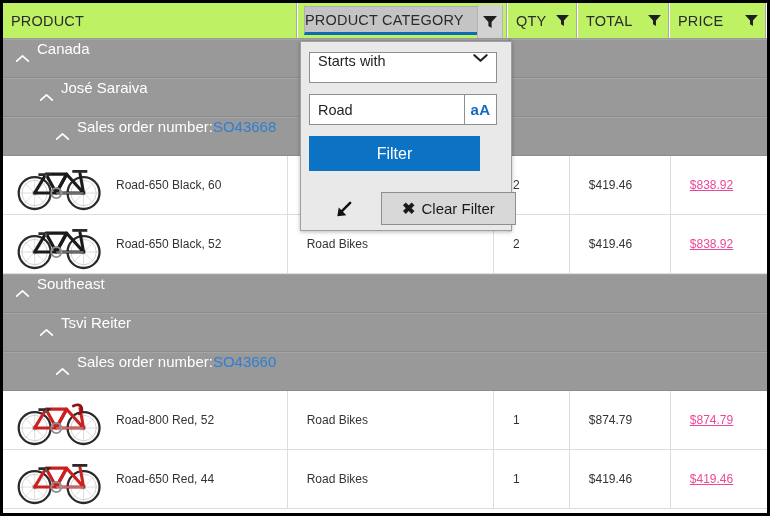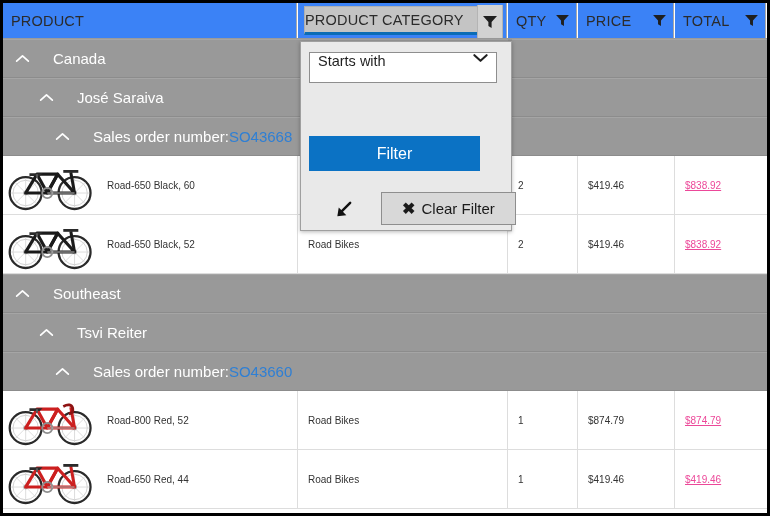--- a/index.html
+++ b/index.html
@@ -32,21 +32,21 @@
     display: flex;
     align-items: stretch;
     box-sizing: border-box;
     border-bottom: 1px solid #9a9a9a;
   }
   .hcell {
     position: relative;
     display: flex;
     align-items: center;
     box-sizing: border-box;
-    background: #3b82f6;
+    background: #bef264;
     color: #2b2b2b;
     font-size: 14.5px;
     letter-spacing: .2px;
     padding: 0 8px;
     border-right: 1px solid #ffffff;
     box-shadow: inset -2px 0 0 -1px #a8a8a8;
     overflow: hidden;
   }
   .hcell .htext { white-space: nowrap; }
 
@@ -95,25 +95,23 @@
   }
 
   
   .group-row {
     position: relative;
     box-sizing: border-box;
     background: #999999;
     color: #ffffff;
     height: 39px;
     display: flex;
-    align-items: center;
     border-bottom: 1px solid #8c8c8c;
     border-top: 1px solid #a5a5a5;
     font-size: 15px;
-    gap: 16px;
   }
   .group-row.lvl0 { padding-left: 10px; }
   .group-row.lvl1 { padding-left: 34px; }
   .group-row.lvl2 { padding-left: 50px; }
   .group-row .chev {
     width: 18px;
     flex: 0 0 18px;
     display: flex;
     align-items: center;
     justify-content: center;
@@ -129,26 +127,27 @@
     display: flex;
     height: 59px;
     box-sizing: border-box;
     background: #ffffff;
     border-bottom: 1px solid #dddddd;
   }
   .cell {
     box-sizing: border-box;
     display: flex;
     align-items: center;
-    font-size: 10px;
+    font-size: 12px;
     color: #333333;
     padding: 0 10px;
     border-right: 1px solid #dddddd;
     overflow: hidden;
     white-space: nowrap;
+    margin-left: 9px;
   }
   .cell.c-product  { width: 295px; padding: 0 0 0 2px; gap: 8px; }
   .cell.c-category { width: 210px; }
   .cell.c-qty      { width: 70px;  }
   .cell.c-price    { width: 97px;  }
   .cell.c-total    { width: 92px; border-right: none; color: #ec4899; text-decoration: underline; }
 
   .bike-thumb {
     flex: 0 0 auto;
     width: 94px; height: 53px;
@@ -295,29 +294,29 @@
       </div>
     </div>
 
     <div class="hcell qty">
       <span class="htext">QTY</span>
       <svg class="funnel" width="13" height="11" viewBox="0 0 14 12">
         <polygon points="0,0 14,0 8.6,6 8.6,12 5.4,10 5.4,6" fill="#1f1f1f"></polygon>
       </svg>
     </div>
 
-    <div class="hcell price">
-      <span class="htext">PRICE</span>
+    <div class="hcell total">
+      <span class="htext">TOTAL</span>
       <svg class="funnel" width="13" height="11" viewBox="0 0 14 12">
         <polygon points="0,0 14,0 8.6,6 8.6,12 5.4,10 5.4,6" fill="#1f1f1f"></polygon>
       </svg>
     </div>
 
-    <div class="hcell total">
-      <span class="htext">TOTAL</span>
+    <div class="hcell price">
+      <span class="htext">PRICE</span>
       <svg class="funnel" width="13" height="11" viewBox="0 0 14 12">
         <polygon points="0,0 14,0 8.6,6 8.6,12 5.4,10 5.4,6" fill="#1f1f1f"></polygon>
       </svg>
     </div>
   </div>
 
   <div class="body-area" id="body-area">
       <div class="group-row lvl0">
         <span class="chev">
           <svg width="15" height="9" viewBox="0 0 16 10">
@@ -541,20 +540,24 @@
   <div class="filter-popup">
     <div class="fp-inner">
 
       <div class="fp-select">
         <span class="sel-text">Starts with</span>
         <svg width="15" height="10" viewBox="0 0 16 10">
           <polyline points="1.5,2 8,8 14.5,2" fill="none" stroke="#1f1f1f" stroke-width="2.2" stroke-linecap="round" stroke-linejoin="round"></polyline>
         </svg>
       </div>
 
+      <div class="fp-input-wrap">
+        <div class="fp-input" placeholder="">Road</div>
+        <div class="fp-case">aA</div>
+      </div>
 
       <div class="fp-filter-btn">Filter</div>
 
       <div class="fp-resize">
         <svg width="19" height="19" viewBox="0 0 20 20">
           <path d="M17 3 L7 13" stroke="#111111" stroke-width="2.6" stroke-linecap="round" fill="none"></path>
           <polygon points="3.5,17 13,16 5,8" fill="#111111"></polygon>
         </svg>
       </div>
 

